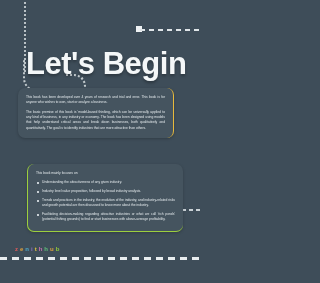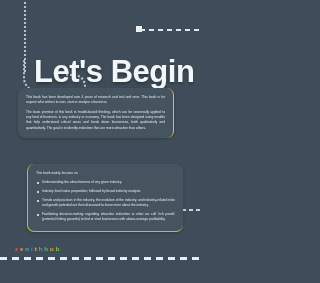--- a/index.html
+++ b/index.html
@@ -105,21 +105,21 @@
       #e8edef 0px, #e8edef 7px,
       rgba(0,0,0,0) 7px, rgba(0,0,0,0) 12px
     );
   }
 
   
   .title {
     position: absolute;
     left: 18px;
     top: 40px;
-    margin: 16px;
+    margin: 8px;
     font-size: 31px;
     line-height: 1;
     font-weight: 700;
     color: #f4f7f8;
     letter-spacing: -0.5px;
     text-shadow: 0 2px 3px rgba(0,0,0,.30);
     white-space: nowrap;
   }
 
   

